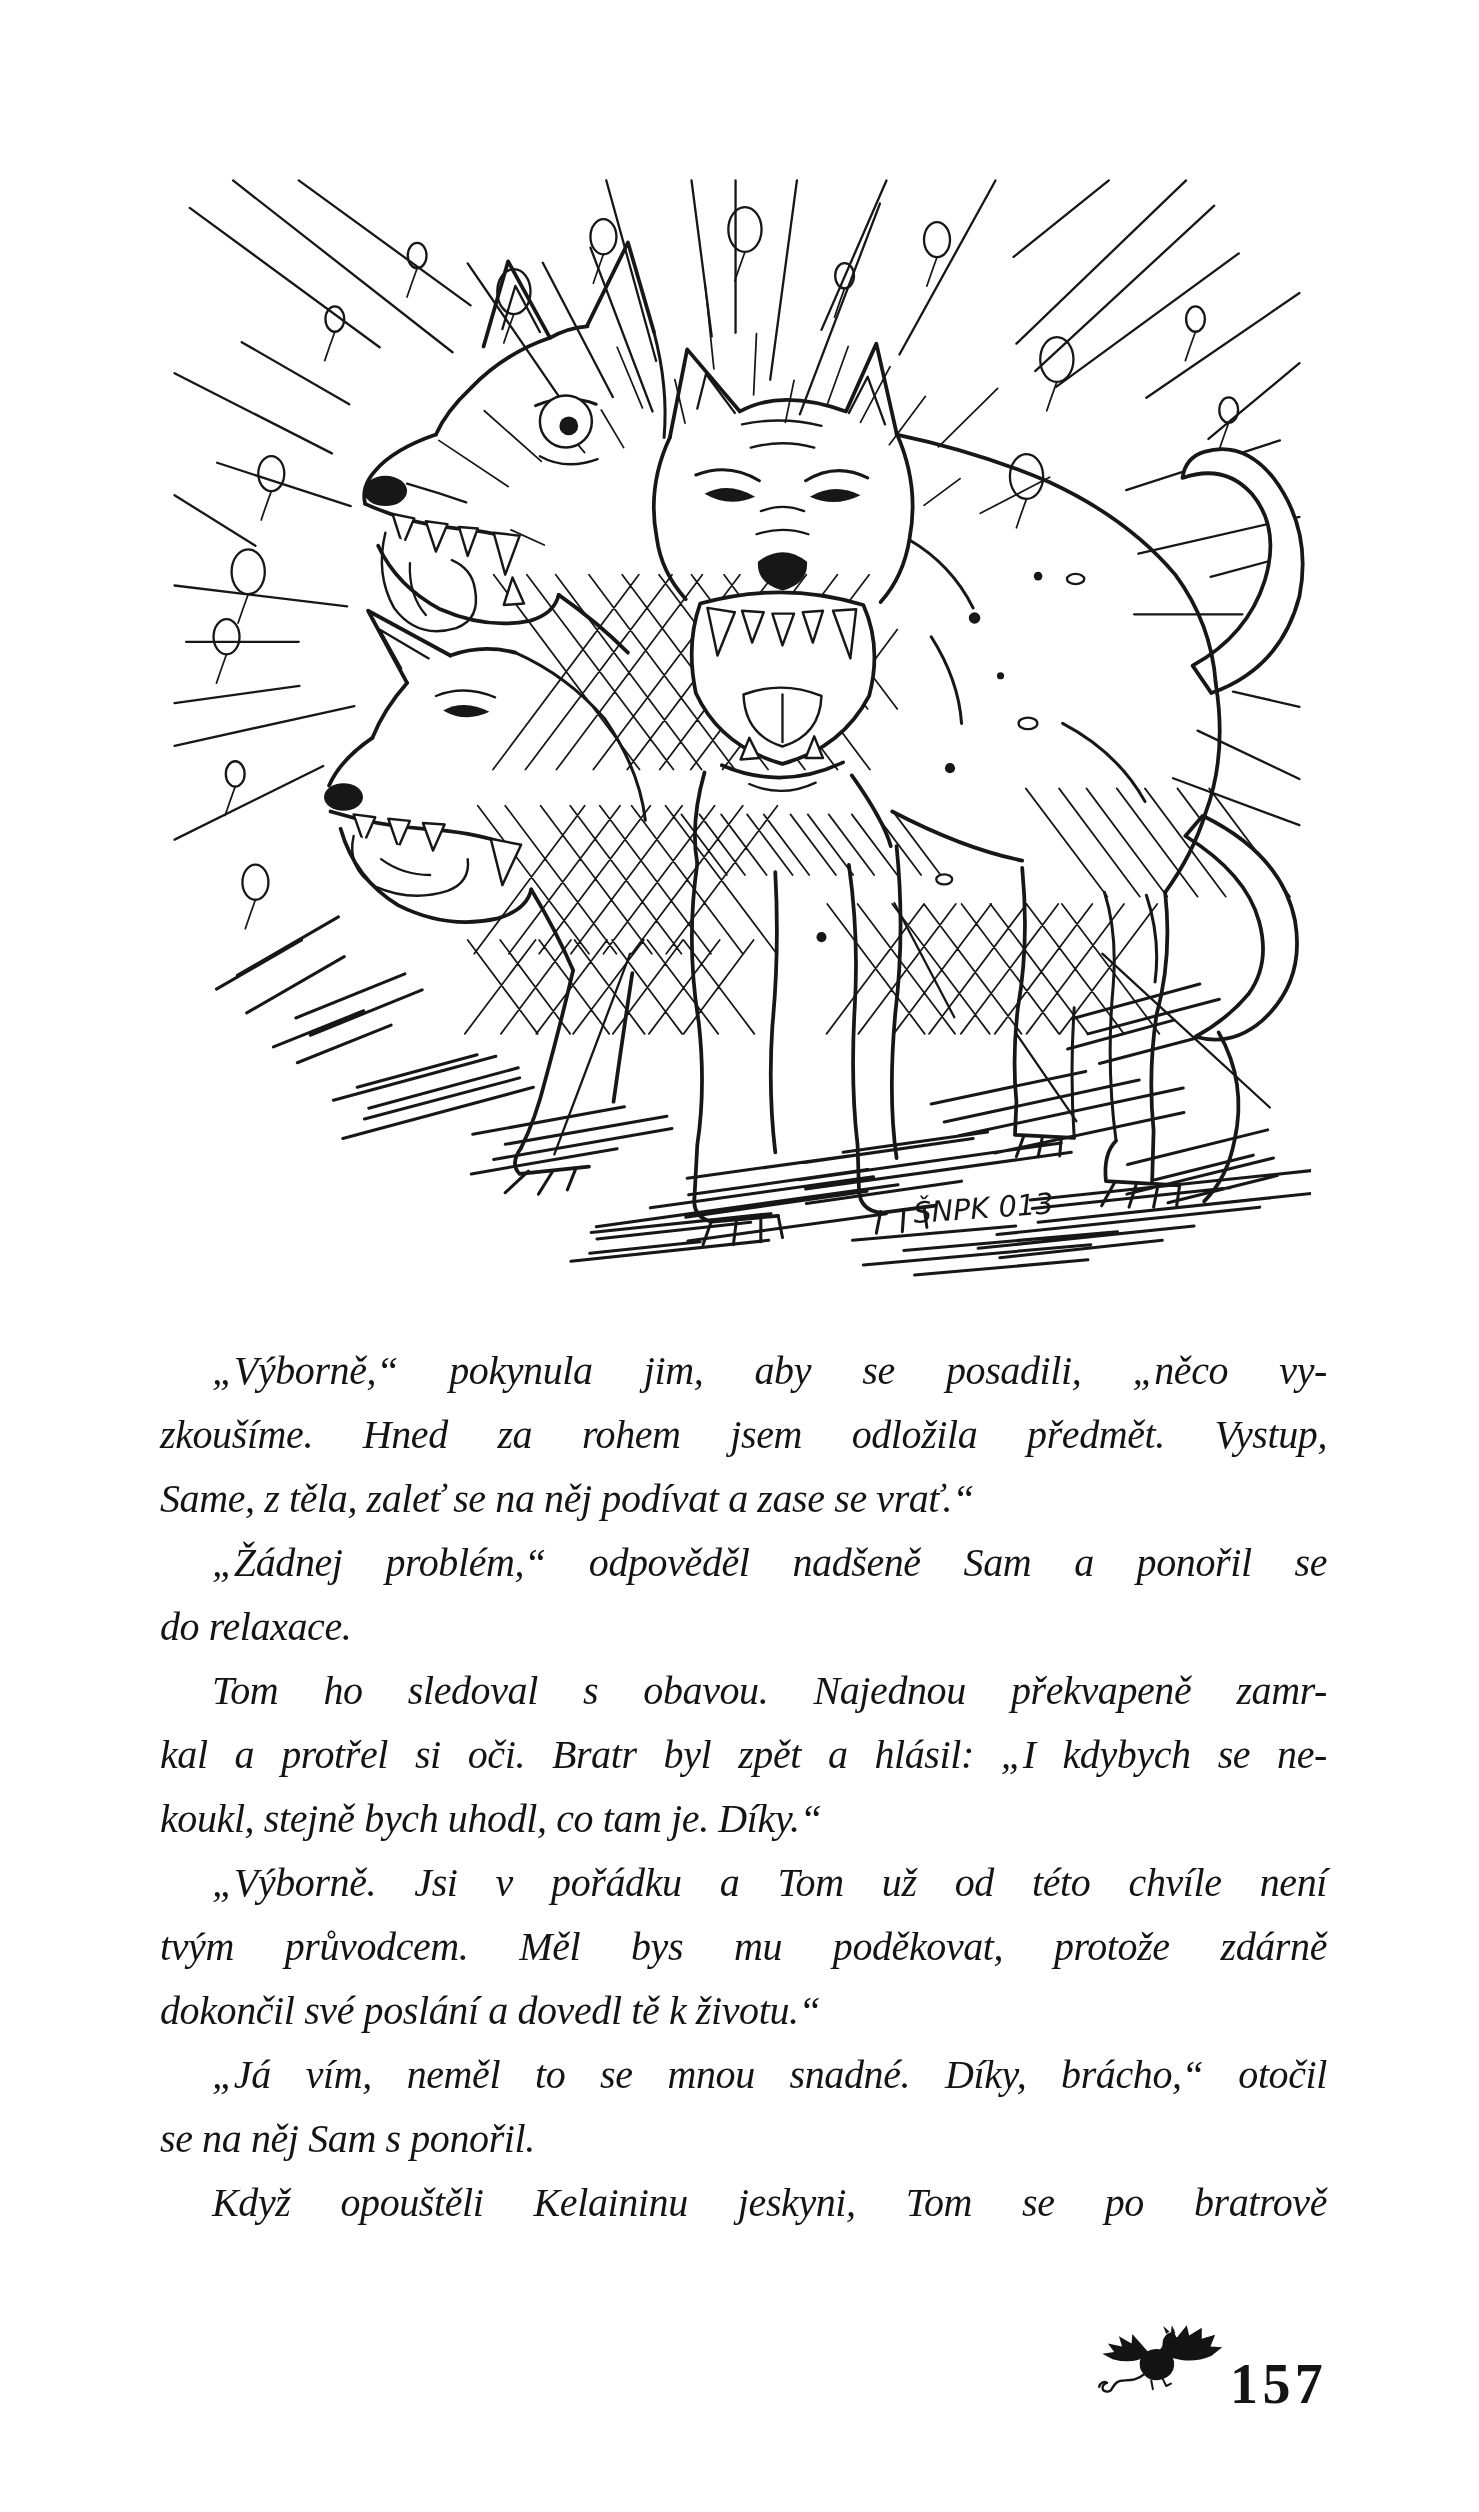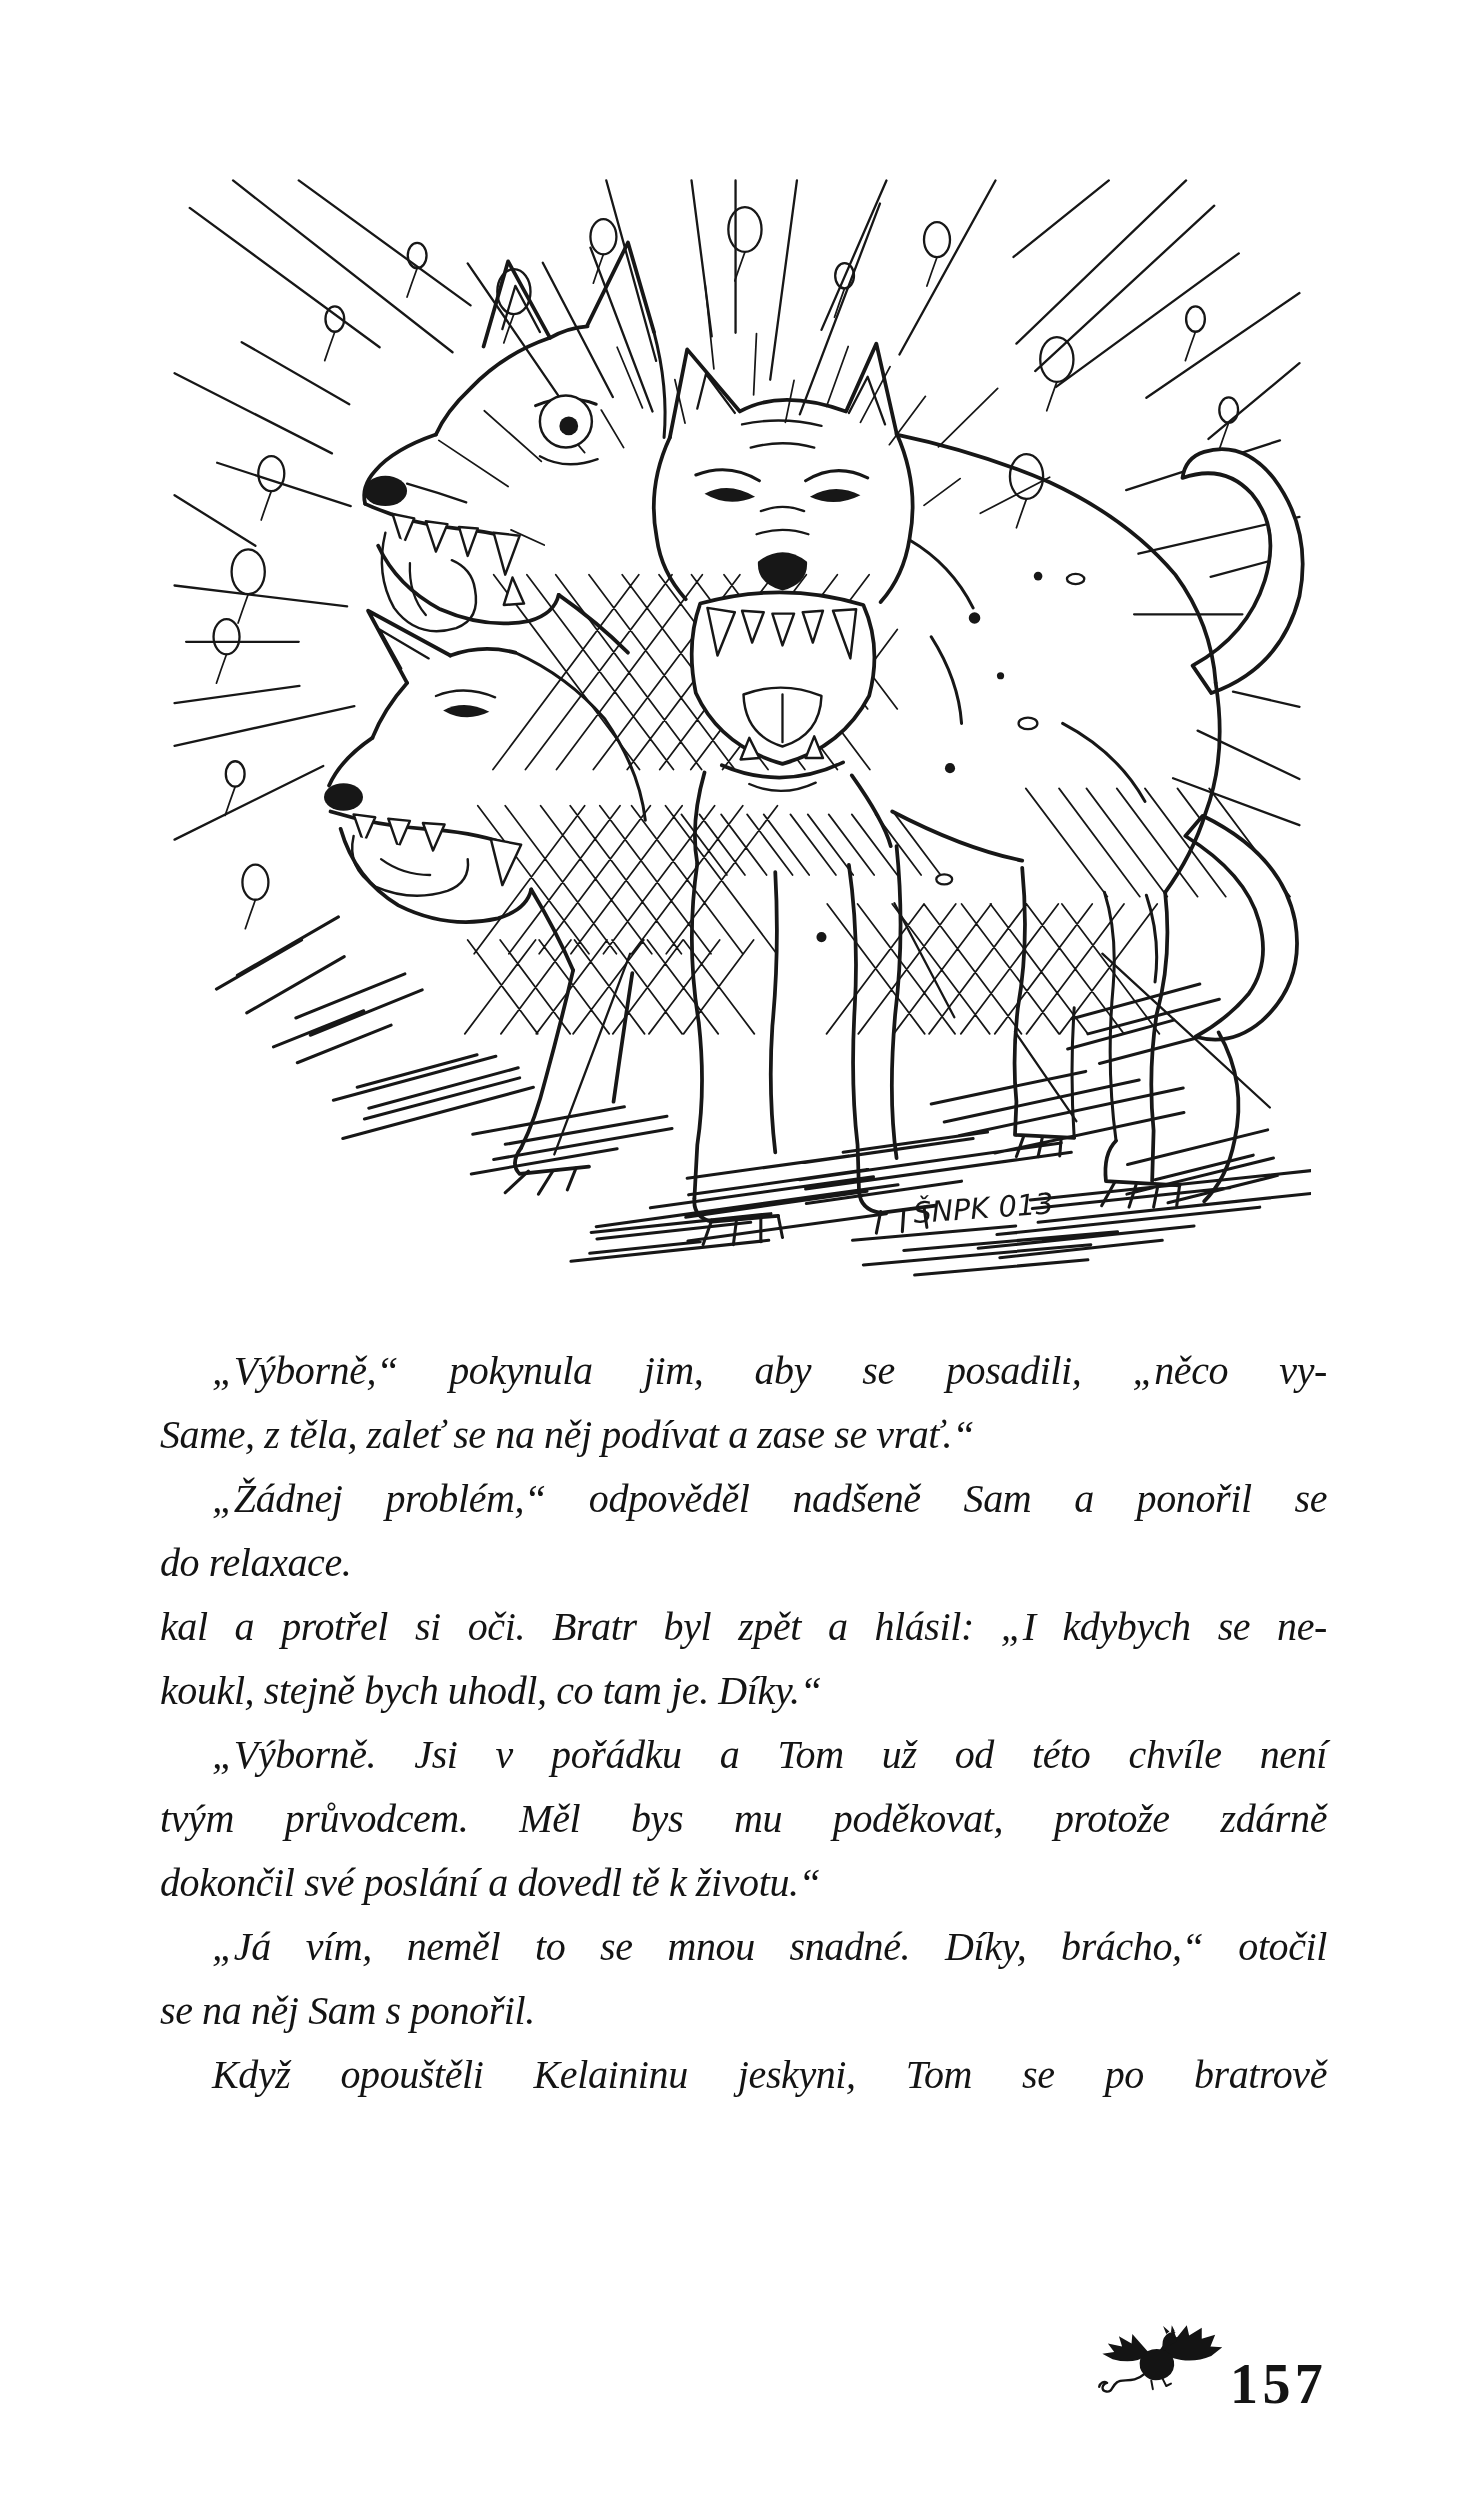--- a/index.html
+++ b/index.html
@@ -204,23 +204,25 @@
           <path class="ln w3" d="M812,850 Q858,870 904,848"></path>
         </g>
 
         <text class="sig" x="1040" y="1458" transform="rotate(-4 1040 1458)">ŠNPK 013</text>
       </g>
     </svg>
   </figure>
 
   <div class="textblock">
       <div class="line ind">„Výborně,“ pokynula jim, aby se posadili, „něco vy-</div>
+      <div class="line">zkoušíme. Hned za rohem jsem odložila předmět. Vystup,</div>
       <div class="line pend">Same, z těla, zaleť se na něj podívat a zase se vrať.“</div>
       <div class="line ind">„Žádnej problém,“ odpověděl nadšeně Sam a ponořil se</div>
       <div class="line pend">do relaxace.</div>
+      <div class="line ind">Tom ho sledoval s obavou. Najednou překvapeně zamr-</div>
       <div class="line">kal a protřel si oči. Bratr byl zpět a hlásil: „I kdybych se ne-</div>
       <div class="line pend">koukl, stejně bych uhodl, co tam je. Díky.“</div>
       <div class="line ind">„Výborně. Jsi v pořádku a Tom už od této chvíle není</div>
       <div class="line">tvým průvodcem. Měl bys mu poděkovat, protože zdárně</div>
       <div class="line pend">dokončil své poslání a dovedl tě k životu.“</div>
       <div class="line ind">„Já vím, neměl to se mnou snadné. Díky, brácho,“ otočil</div>
       <div class="line pend">se na něj Sam s ponořil.</div>
       <div class="line ind">Když opouštěli Kelaininu jeskyni, Tom se po bratrově</div>
     </div>
 

